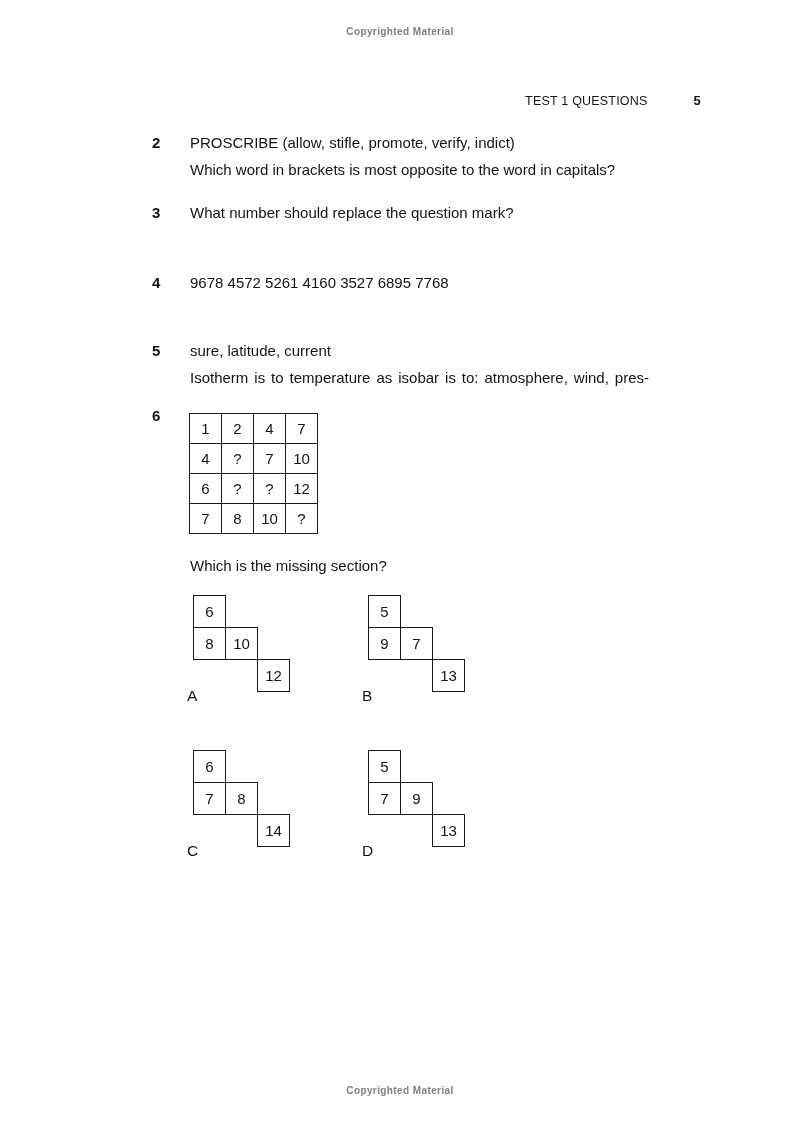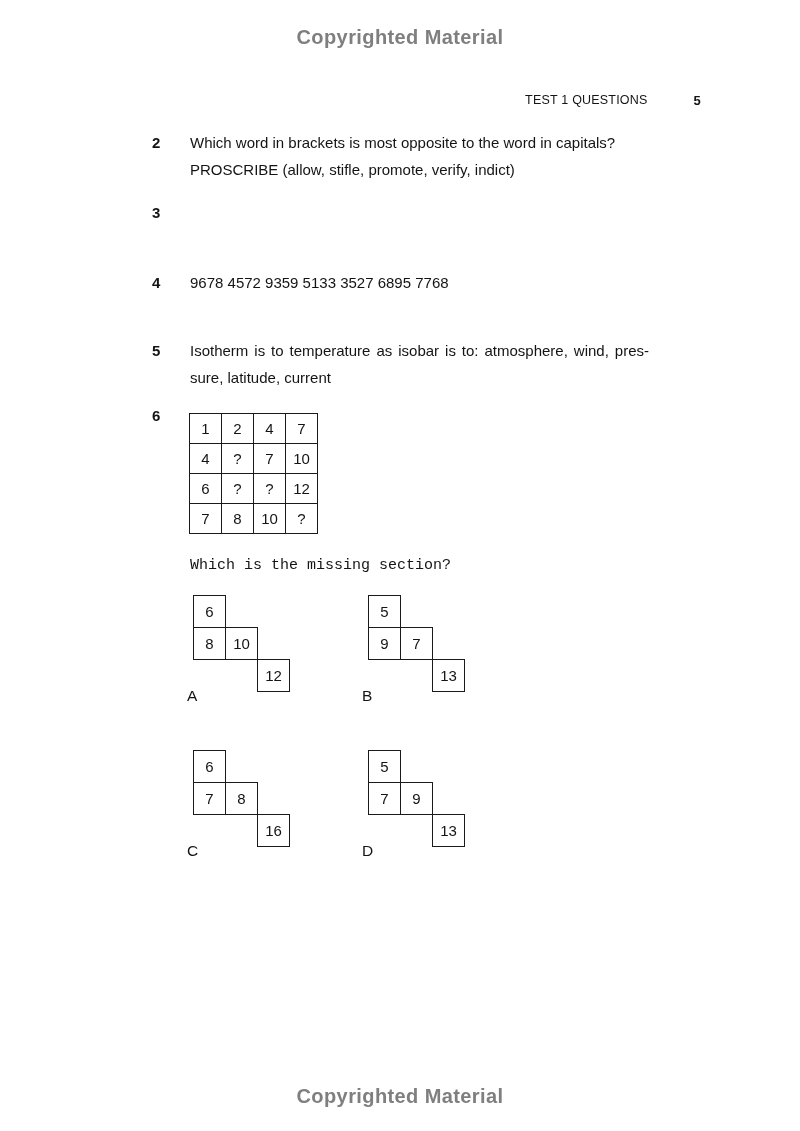--- a/index.html
+++ b/index.html
@@ -10,36 +10,36 @@
     background: #ffffff;
     font-family: "Liberation Sans", "DejaVu Sans", sans-serif;
     color: #141414;
     overflow: hidden;
   }
   .copyright {
     position: absolute;
     left: 0;
     width: 800px;
     text-align: center;
-    font-size: 20px;
+    font-size: 10px;
     font-weight: bold;
     letter-spacing: 0.4px;
     color: #7f7f7f;
   }
   .copyright.top    { top: 26px; }
   .copyright.bottom { top: 1085px; }
 
   .header {
     position: absolute;
     left: 152px;
     top: 93px;
     width: 549px;
     display: flex;
     justify-content: flex-end;
-    align-items: flex-start;
+    align-items: center;
     gap: 46px;
     font-size: 12.5px;
     letter-spacing: 0.2px;
   }
   .header .page-num { font-weight: bold; font-size: 13px; }
 
   .question {
     position: absolute;
     left: 152px;
     width: 497px;
@@ -77,21 +77,20 @@
     vertical-align: middle;
     font-size: 15px;
     padding: 0;
   }
   .prompt {
     position: absolute;
     left: 190px;
     top: 552px;
     font-size: 15px;
     line-height: 27px;
-    font-family: Liberation Mono, monospace;
   }
 
   .option {
     position: absolute;
     width: 110px;
     height: 120px;
   }
   .opt-a { left: 193px; top: 595px; }
   .opt-b { left: 368px; top: 595px; }
   .opt-c { left: 193px; top: 750px; }
@@ -128,43 +127,44 @@
   <div class="copyright top">Copyrighted Material</div>
 
   <div class="header">
     <span class="running-head">TEST 1 QUESTIONS</span>
     <span class="page-num">5</span>
   </div>
 
   <div class="question q2">
     <span class="qnum">2</span>
     <div class="qbody">
+      <div class="qline">PROSCRIBE (allow, stifle, promote, verify, indict)</div>
       <div class="qline">Which word in brackets is most opposite to the word in capitals?</div>
-      <div class="qline">PROSCRIBE (allow, stifle, promote, verify, indict)</div>
     </div>
   </div>
 
   <div class="question q3">
     <span class="qnum">3</span>
     <div class="qbody">
+      <div class="qline">What number should replace the question mark?</div>
     </div>
   </div>
 
   <div class="question q4">
     <span class="qnum">4</span>
     <div class="qbody">
-      <div class="qline">9678 4572 9359 5133 3527 6895 7768</div>
+      <div class="qline">9678 4572 5261 4160 3527 6895 7768</div>
     </div>
   </div>
 
   <div class="question q5">
     <span class="qnum">5</span>
     <div class="qbody">
+      <div class="qline">sure, latitude, current</div>
       <div class="qline justify-line">Isotherm is to temperature as isobar is to: atmosphere, wind, pres-</div>
-      <div class="qline">sure, latitude, current</div>
     </div>
   </div>
 
   <div class="q6num">6</div>
 
   <table class="puzzle-grid">
     <tbody>
       <tr>
         <td>1</td>
         <td>2</td>
@@ -207,21 +207,21 @@
     <div class="cell c1">9</div>
     <div class="cell c2">7</div>
     <div class="cell c3">13</div>
     <div class="option-label">B</div>
   </div>
 
   <div class="option opt-c">
     <div class="cell c0">6</div>
     <div class="cell c1">7</div>
     <div class="cell c2">8</div>
-    <div class="cell c3">16</div>
+    <div class="cell c3">14</div>
     <div class="option-label">C</div>
   </div>
 
   <div class="option opt-d">
     <div class="cell c0">5</div>
     <div class="cell c1">7</div>
     <div class="cell c2">9</div>
     <div class="cell c3">13</div>
     <div class="option-label">D</div>
   </div>

